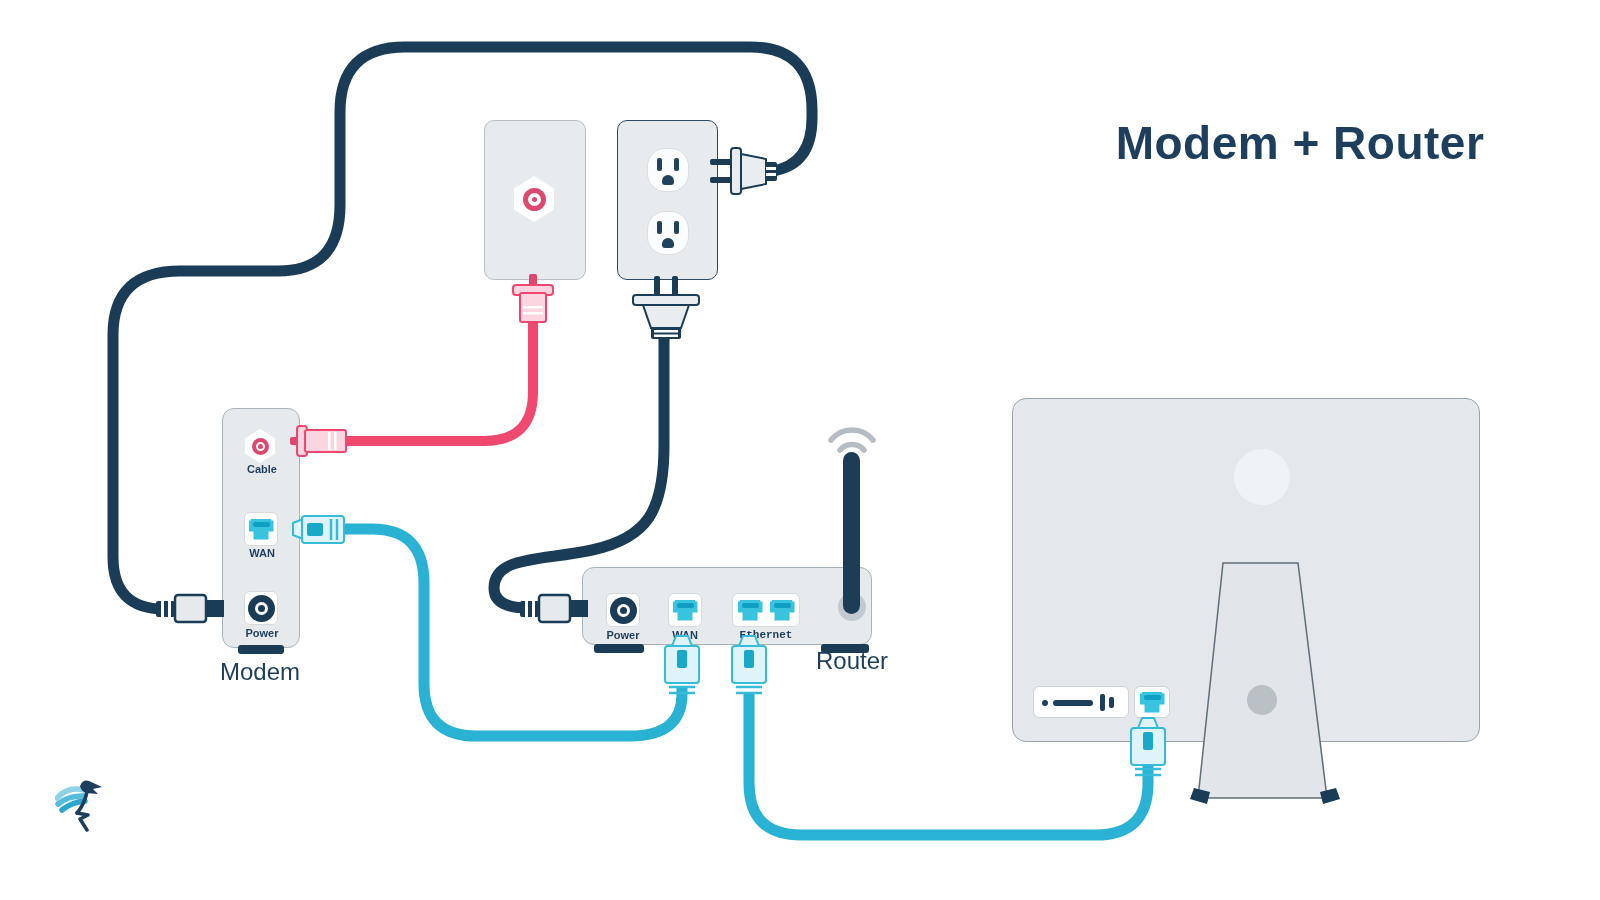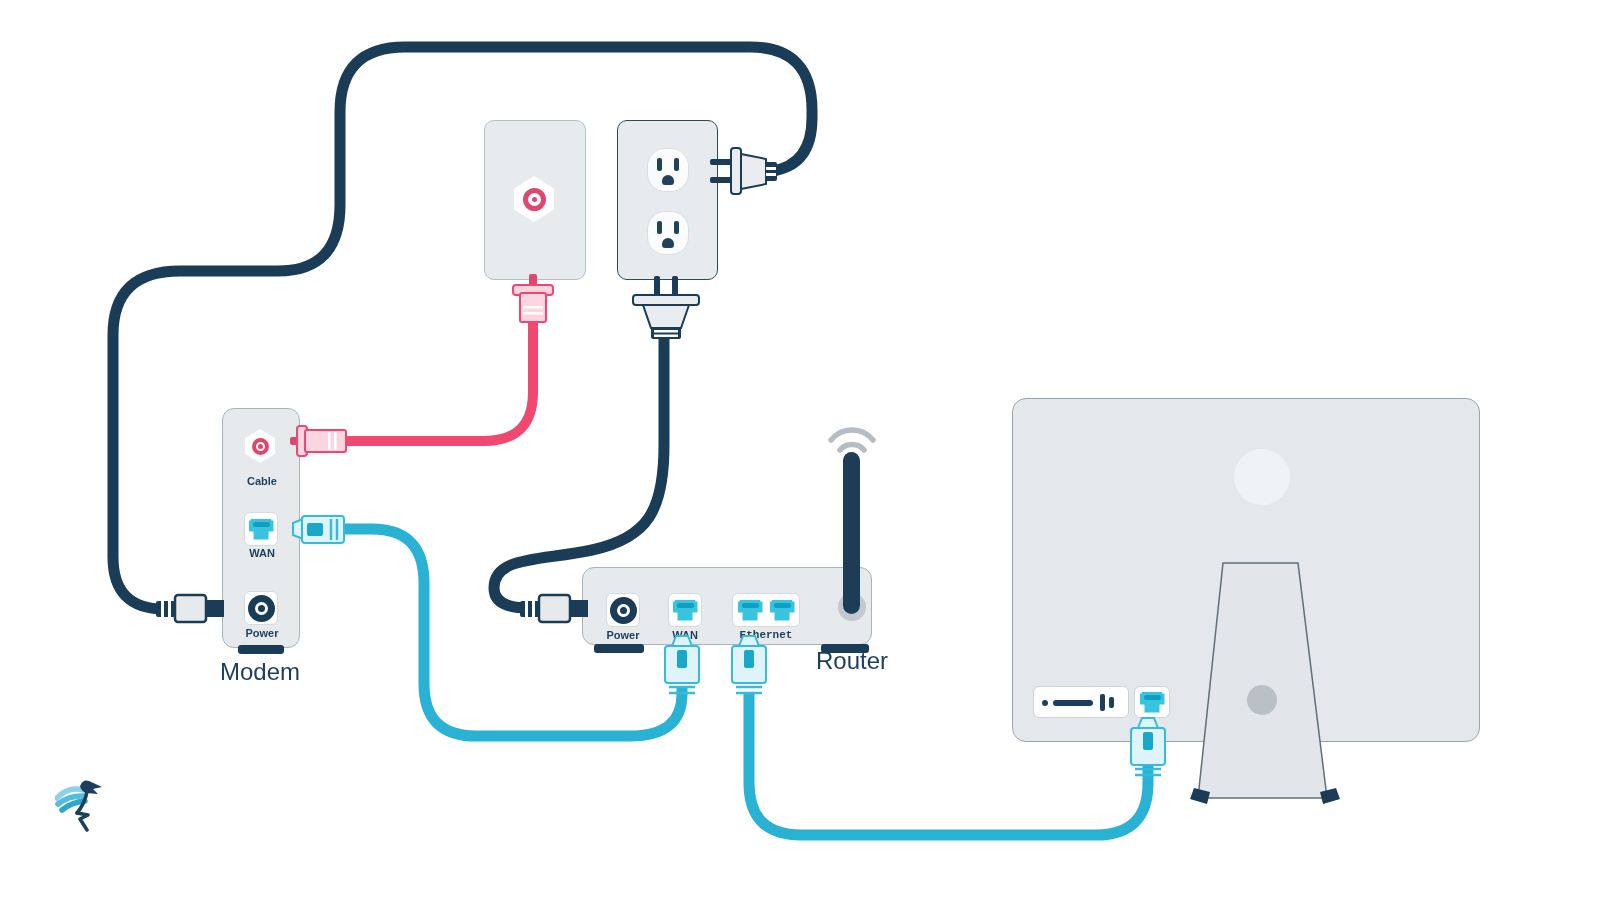--- a/index.html
+++ b/index.html
@@ -63,20 +63,21 @@
   .logotext .brand{color:#1d3e5c;}
   .logotext .tld{color:#2599bd;}
   .bird{position:absolute;left:55px;top:772px;}
   .overlay{position:absolute;left:0;top:0;pointer-events:none;}
 </style>
 </head>
 <body>
 
 <div class="stage">
 
+  <div class="title">Modem + Router</div>
 
   <div class="plate" style="left:484px;top:120px;width:102px;">
     <div class="hex lg" style="left:29px;top:55px;">
       <div class="ring lg"></div>
     </div>
   </div>
 
   <div class="plate outlet" style="left:617px;top:120px;">
     <div class="socket" style="top:27px;">
       <i class="slot l"></i>
@@ -87,21 +88,21 @@
       <i class="slot l"></i>
       <i class="slot r"></i>
       <i class="ground"></i>
     </div>
   </div>
 
   <div class="device modem">
     <div class="hex sm" style="left:22px;top:20px;">
       <div class="ring sm"></div>
     </div>
-    <div class="plabel" style="top:54px;margin-top:12px;">Cable</div>
+    <div class="plabel" style="top:54px;">Cable</div>
     <div class="psq" style="left:21px;top:103px;">
       <div class="rj45"></div>
     </div>
     <div class="plabel" style="top:138px;">WAN</div>
     <div class="psq" style="left:21px;top:182px;">
       <div class="donut">
           <i class="hole"></i>
           <i class="core"></i>
         </div>
     </div>

